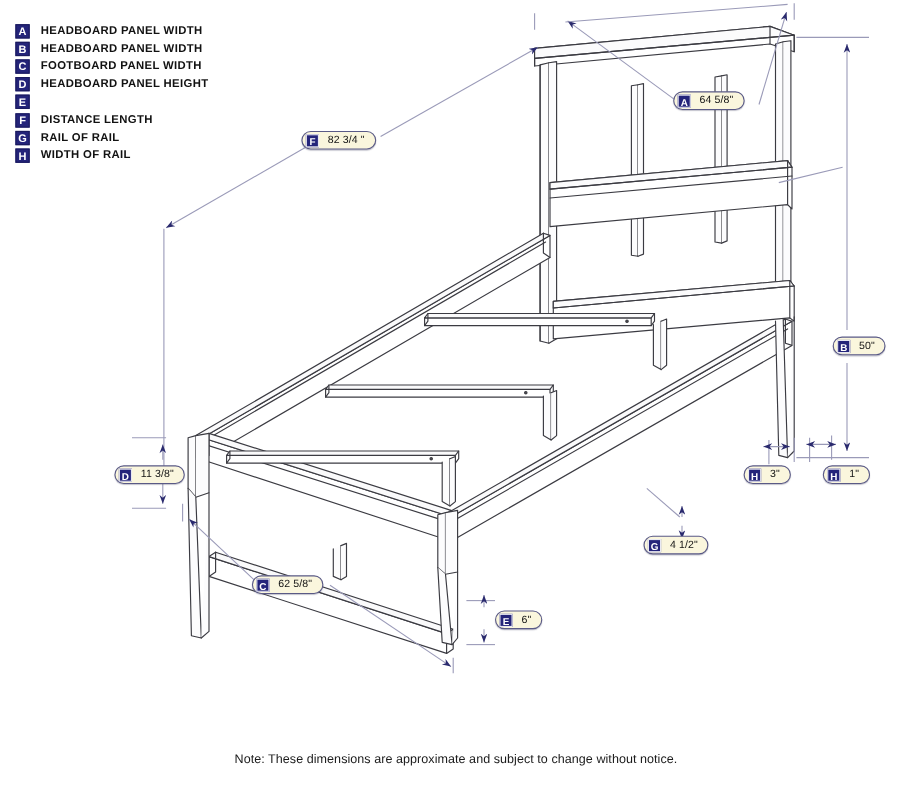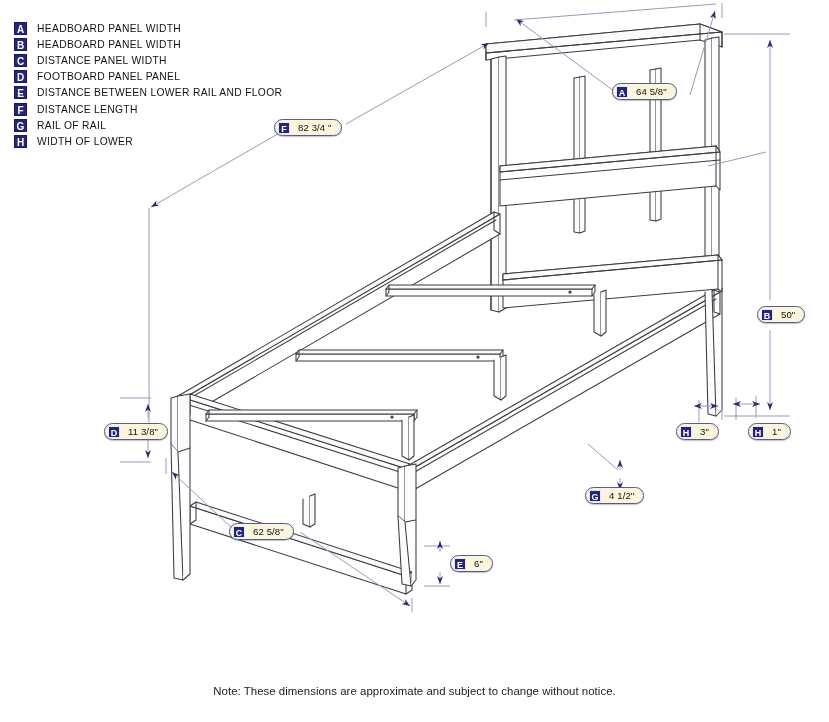--- a/index.html
+++ b/index.html
@@ -16,21 +16,21 @@
   .lbadge{
     width:13px;height:13px;flex:0 0 13px;
     background:#24247a;color:#fff;
     font-size:10px;font-weight:bold;line-height:13px;
     text-align:center;
     border:1px solid #1a1a5e;
     box-sizing:border-box;
     font-family:"Liberation Sans",sans-serif;
   }
   .ltext{
-    margin-left:10px;font-size:10.3px;font-weight:normal;
+    margin-left:10px;font-size:10.3px;font-weight:bold;
     letter-spacing:.32px;color:#121212;white-space:nowrap;
   }
 
   
   #draw{position:absolute;left:0;top:0;width:829px;height:722px;}
 
   
   .callout{
     position:absolute;
     display:flex;align-items:center;
@@ -72,41 +72,40 @@
     <div class="legend-row">
       <span class="lbadge">A</span>
       <span class="ltext">HEADBOARD PANEL WIDTH</span>
     </div>
     <div class="legend-row">
       <span class="lbadge">B</span>
       <span class="ltext">HEADBOARD PANEL WIDTH</span>
     </div>
     <div class="legend-row">
       <span class="lbadge">C</span>
-      <span class="ltext">DISTANCE PANEL WIDTH</span>
+      <span class="ltext">FOOTBOARD PANEL WIDTH</span>
     </div>
     <div class="legend-row">
       <span class="lbadge">D</span>
-      <span class="ltext">FOOTBOARD PANEL PANEL</span>
+      <span class="ltext">HEADBOARD PANEL HEIGHT</span>
     </div>
     <div class="legend-row">
       <span class="lbadge">E</span>
-      <span class="ltext">DISTANCE BETWEEN LOWER RAIL AND FLOOR</span>
     </div>
     <div class="legend-row">
       <span class="lbadge">F</span>
       <span class="ltext">DISTANCE LENGTH</span>
     </div>
     <div class="legend-row">
       <span class="lbadge">G</span>
       <span class="ltext">RAIL OF RAIL</span>
     </div>
     <div class="legend-row">
       <span class="lbadge">H</span>
-      <span class="ltext">WIDTH OF LOWER</span>
+      <span class="ltext">WIDTH OF RAIL</span>
     </div>
   </div>
 
   <svg id="draw" viewBox="0 0 829 722">
     <defs>
       <marker id="ar" markerWidth="9" markerHeight="9" refX="8" refY="3" orient="auto" markerUnits="userSpaceOnUse">
         <path d="M0,0 L8,3 L0,6 L2.4,3 Z" fill="#2a2a6e"></path>
       </marker>
       <marker id="arS" markerWidth="9" markerHeight="9" refX="0" refY="3" orient="auto" markerUnits="userSpaceOnUse">
         <path d="M8,0 L0,3 L8,6 L5.6,3 Z" fill="#2a2a6e"></path>

